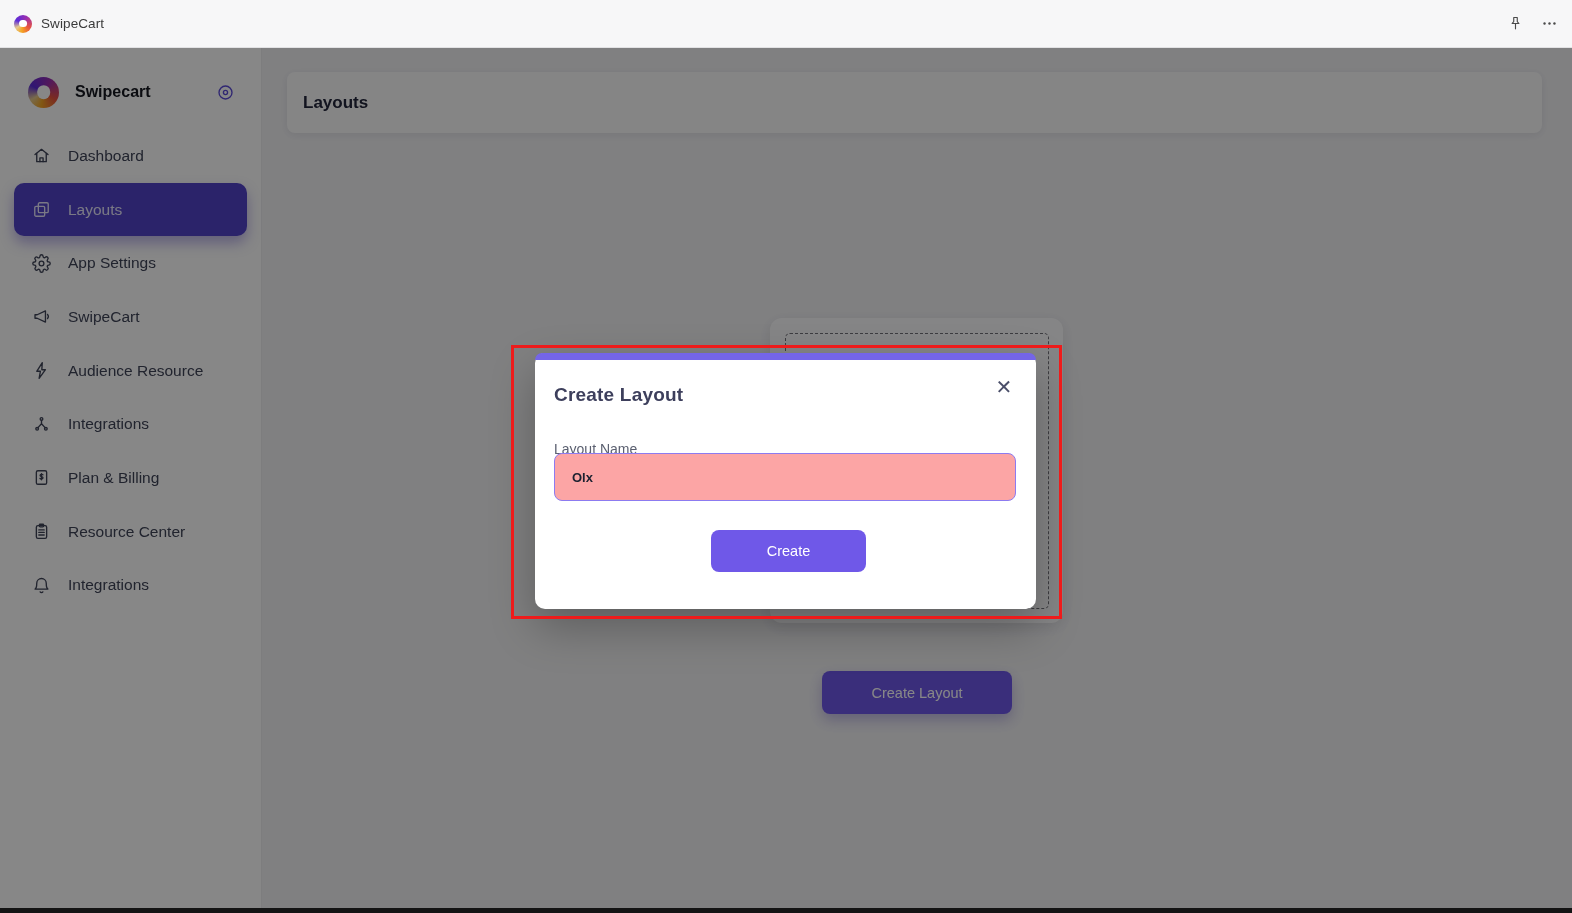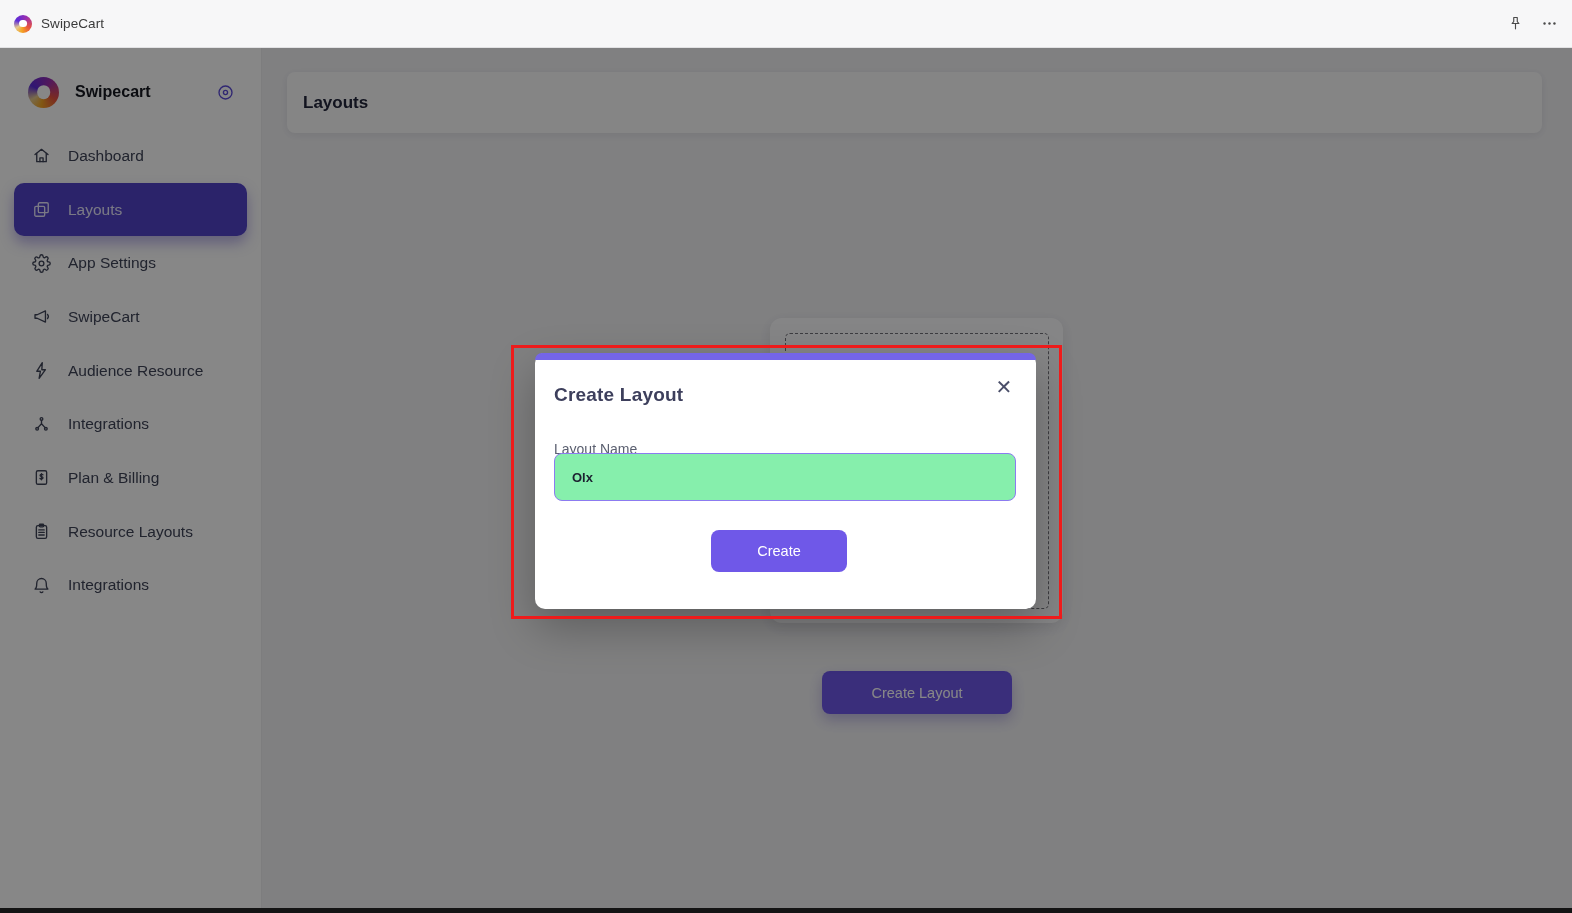--- a/index.html
+++ b/index.html
@@ -63,22 +63,22 @@
   .modal{position:absolute;left:535px;top:353px;width:501px;height:256px;background:#fff;border-radius:10px;
     box-shadow:0 18px 45px rgba(0,0,0,.28);z-index:50;}
   .modal-strip{position:absolute;left:0;top:0;width:100%;height:7px;background:var(--strip);
     border-radius:10px 10px 0 0;}
   .modal-title{position:absolute;left:19px;top:31px;font-size:19px;font-weight:bold;color:#3d3f5c;letter-spacing:.2px;}
   .modal-close{position:absolute;right:20px;top:22px;width:24px;height:24px;display:flex;align-items:center;
     justify-content:center;font-size:20px;color:#4a4e69;cursor:pointer;line-height:1;}
   .field-label{position:absolute;left:19px;top:88px;font-size:14px;color:#5b6070;}
   .field-input{position:absolute;left:19px;top:100px;width:462px;height:48px;border:1.5px solid #8c7bf0;
     border-radius:8px;padding:0 17px;font-size:13px;font-weight:bold;color:#1c2130;outline:none;
-    font-family:"Liberation Sans",sans-serif;background:#86efac;}
-  .modal-create-btn{position:absolute;left:176px;top:177px;width:136px;height:42px;background:var(--accent);
+    font-family:"Liberation Sans",sans-serif;background:#fca5a5;}
+  .modal-create-btn{position:absolute;left:176px;top:177px;width:155px;height:42px;background:var(--accent);
     border:none;border-radius:8px;color:#fff;font-size:14.5px;font-family:"Liberation Sans",sans-serif;cursor:pointer;}
 
   
   .annotation-box{position:absolute;left:511px;top:345px;width:551px;height:274px;
     border:3px solid var(--annotation);z-index:60;pointer-events:none;}
   .bottom-strip{position:absolute;left:0;top:908px;width:1572px;height:5px;background:#141414;z-index:70;}
 </style>
 </head>
 <body>
 
@@ -182,21 +182,21 @@
           <span class="nav-label">Plan &amp; Billing</span>
         </div>
         <div class="nav-item">
           <span class="nav-icon">
             <svg viewBox="0 0 24 24">
               <rect x="5.5" y="4.6" width="13" height="16" rx="2"></rect>
               <rect x="9.3" y="2.9" width="5.4" height="3.2" rx="1"></rect>
               <path d="M8.6 10h6.8M8.6 13.2h6.8M8.6 16.4h6.8"></path>
             </svg>
           </span>
-          <span class="nav-label">Resource Layouts</span>
+          <span class="nav-label">Resource Center</span>
         </div>
         <div class="nav-item">
           <span class="nav-icon">
             <svg viewBox="0 0 24 24">
               <path d="M18 9.2a6 6 0 1 0-12 0c0 6-2.1 7.3-2.1 7.3h16.2S18 15.2 18 9.2"></path>
               <path d="M10.3 20a2 2 0 0 0 3.4 0"></path>
             </svg>
           </span>
           <span class="nav-label">Integrations</span>
         </div>

